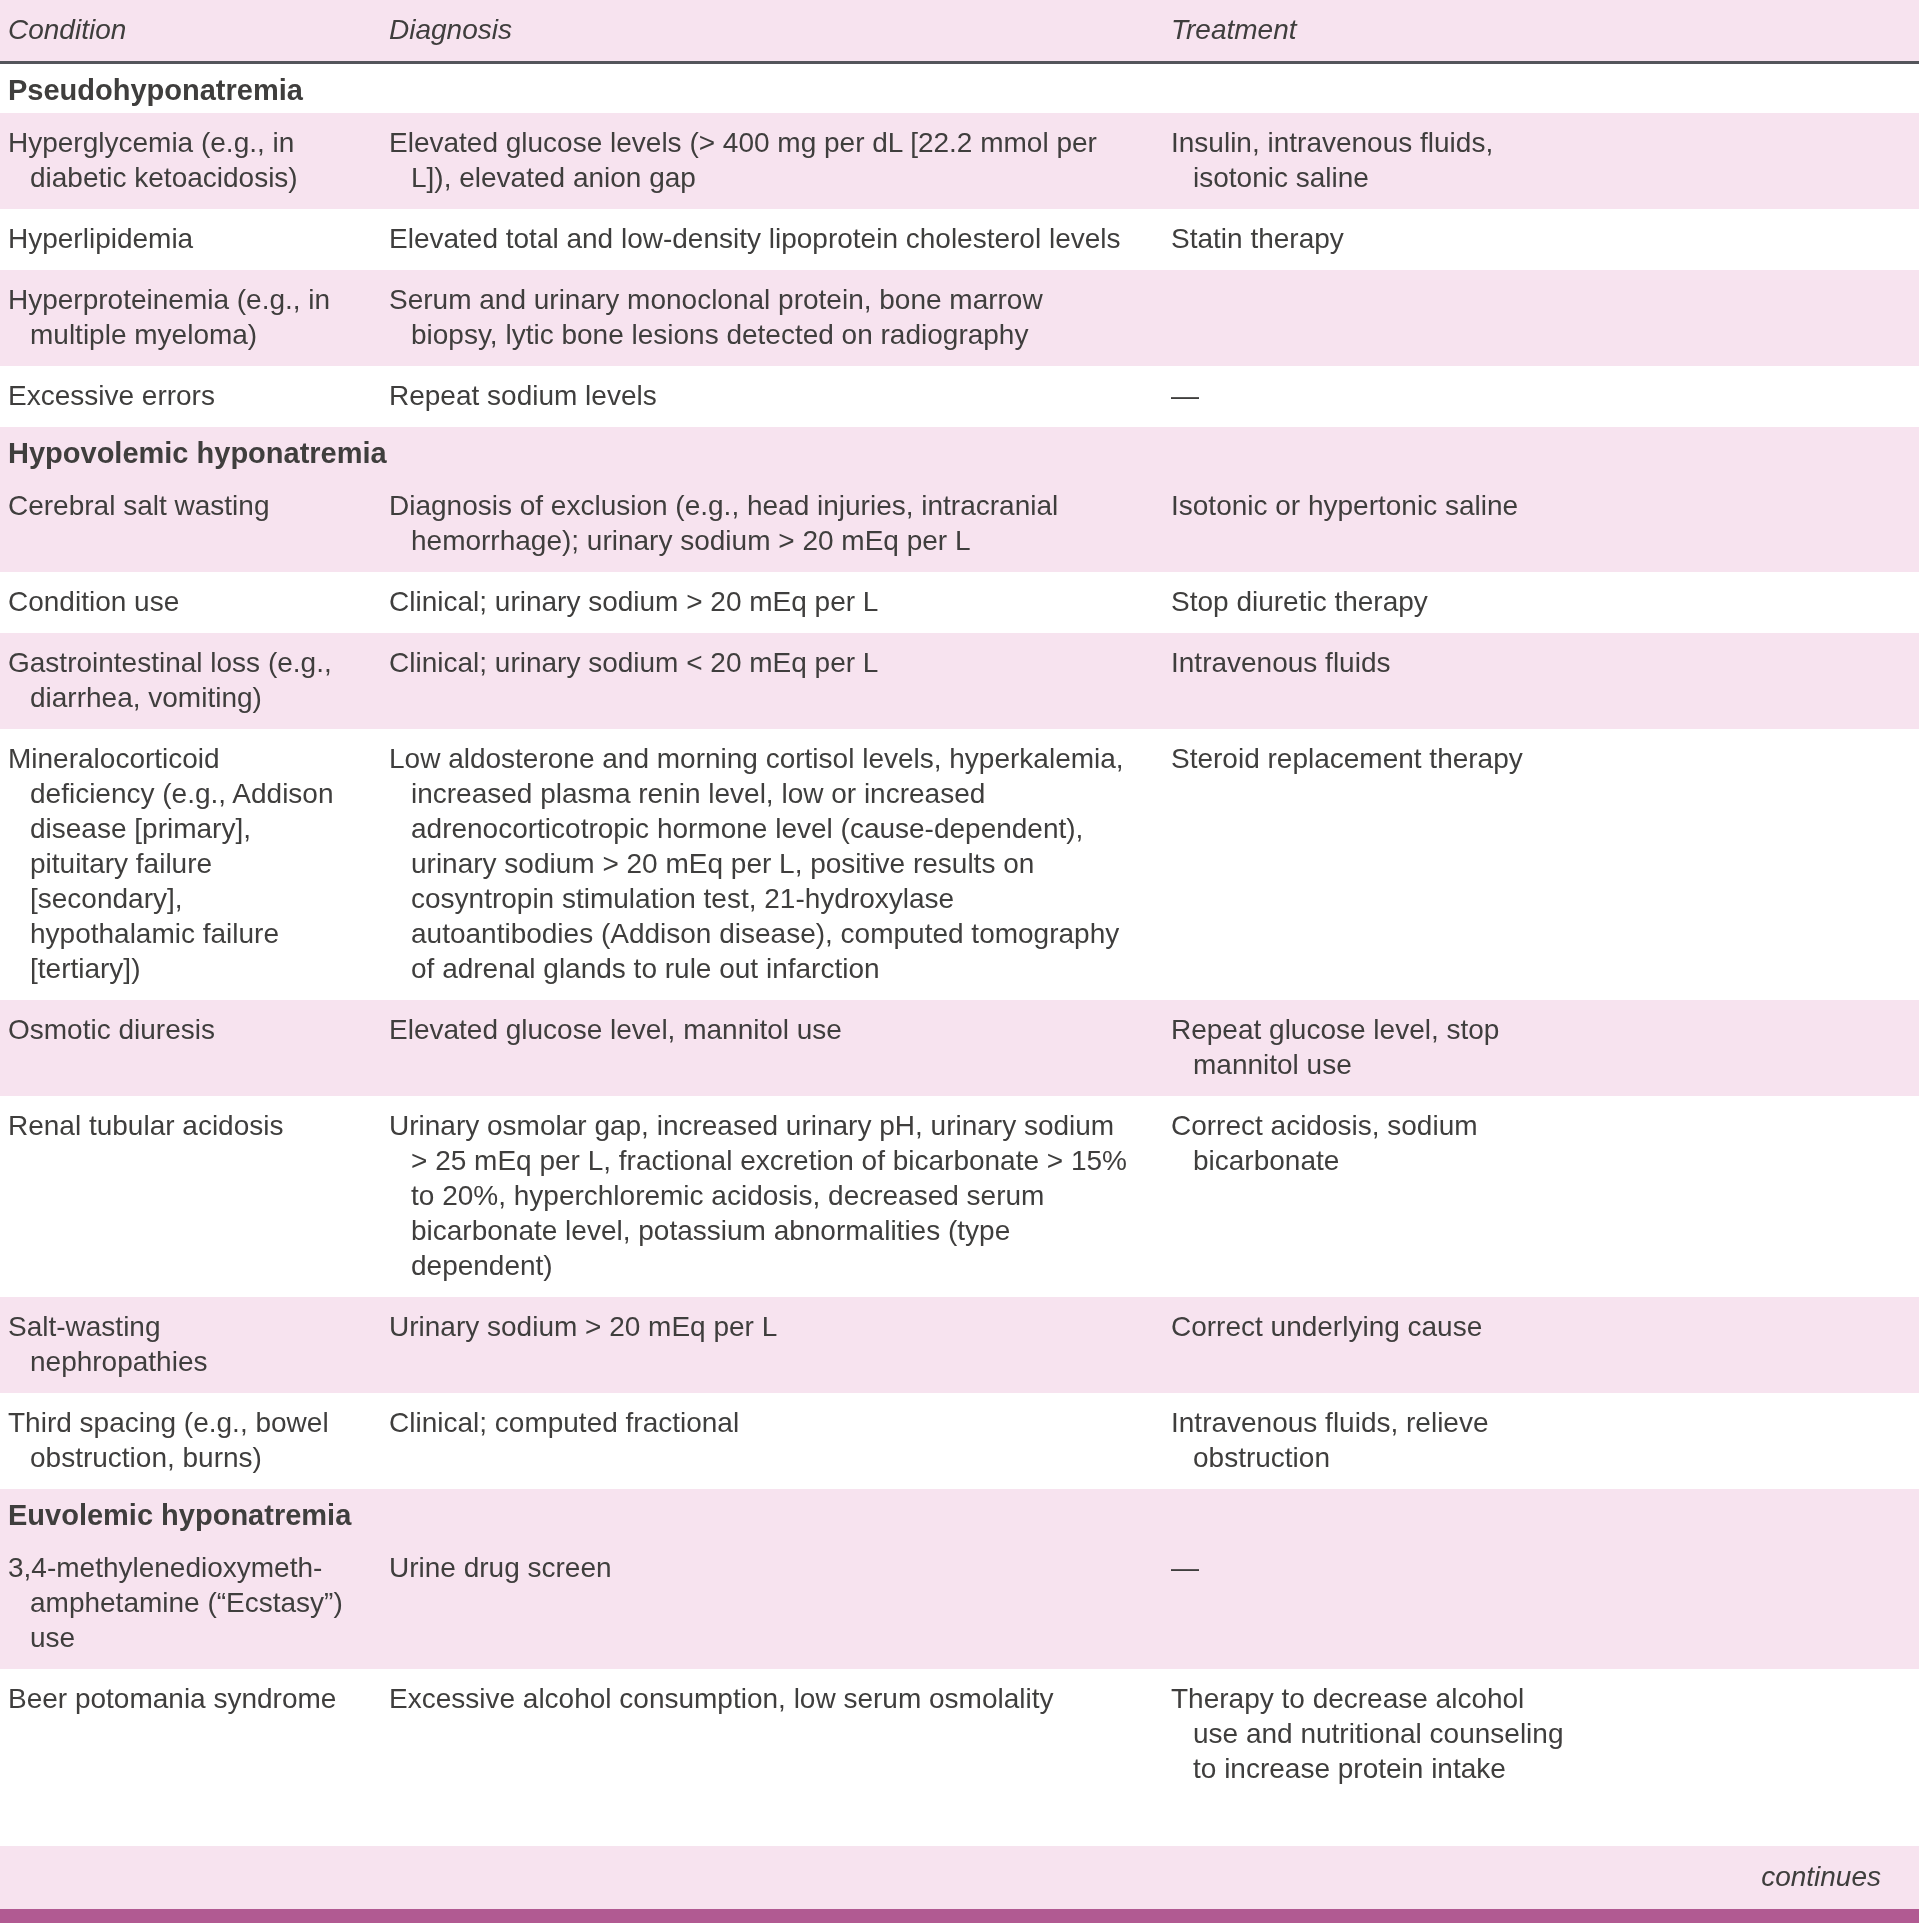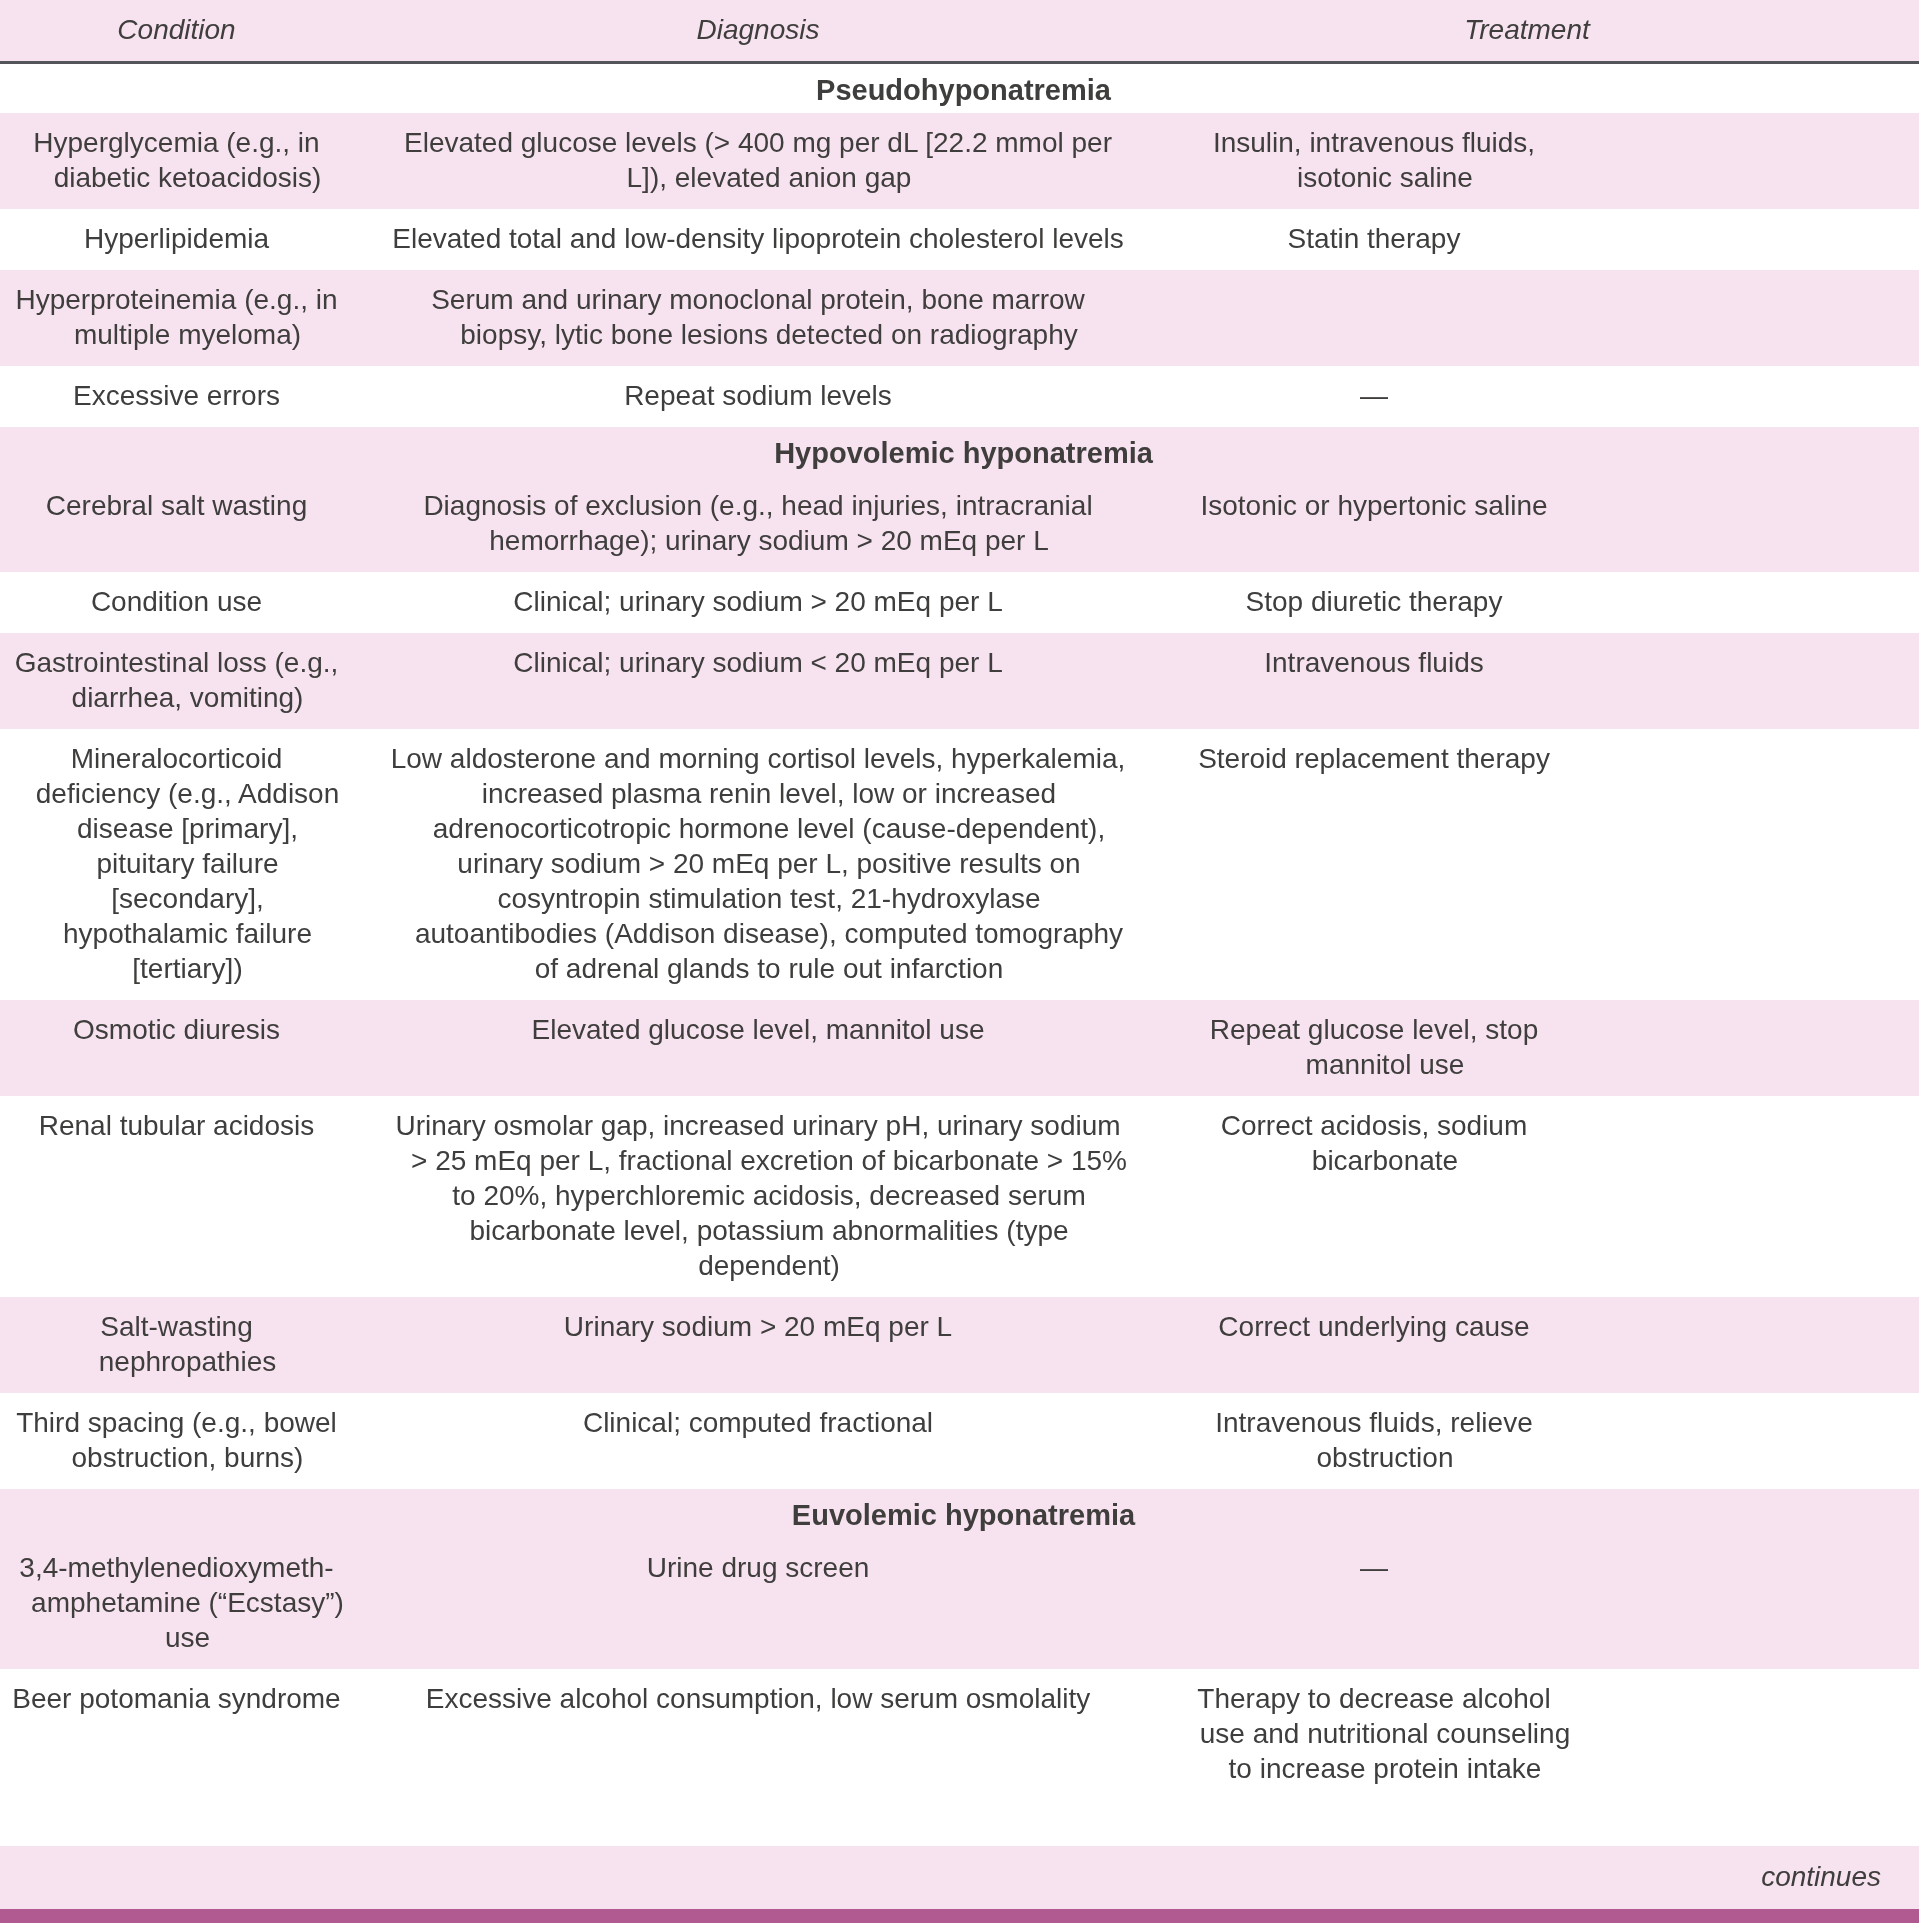--- a/index.html
+++ b/index.html
@@ -14,21 +14,20 @@
     height: 1923px;
     display: flex;
     flex-direction: column;
     overflow: hidden;
     background: #ffffff;
   }
   .row {
     display: grid;
     grid-template-columns: 381px 782px 1fr;
     flex: none;
-    text-align: center;
   }
   .pink { background: var(--row-pink, #f7e3ef); }
   .white { background: #ffffff; }
   .cell {
     font-size: 28px;
     line-height: 35px;
     padding: 12px 36px 14px 30px;
     text-indent: -22px; 
   }
   .cell.treat { max-width: 450px; }
@@ -41,21 +40,20 @@
   }
   .rule {
     height: 3px;
     background: var(--header-rule, #54555b);
     flex: none;
   }
   .section-row {
     display: block;
     padding: 10px 0 6px 8px;
     flex: none;
-    text-align: center;
   }
   .section-title {
     font-weight: bold;
     font-size: 29px;
     line-height: 33px;
   }
   .flex-spacer { flex: 1 1 auto; background: #ffffff; }
   .footer-row {
     display: block;
     text-align: right;

